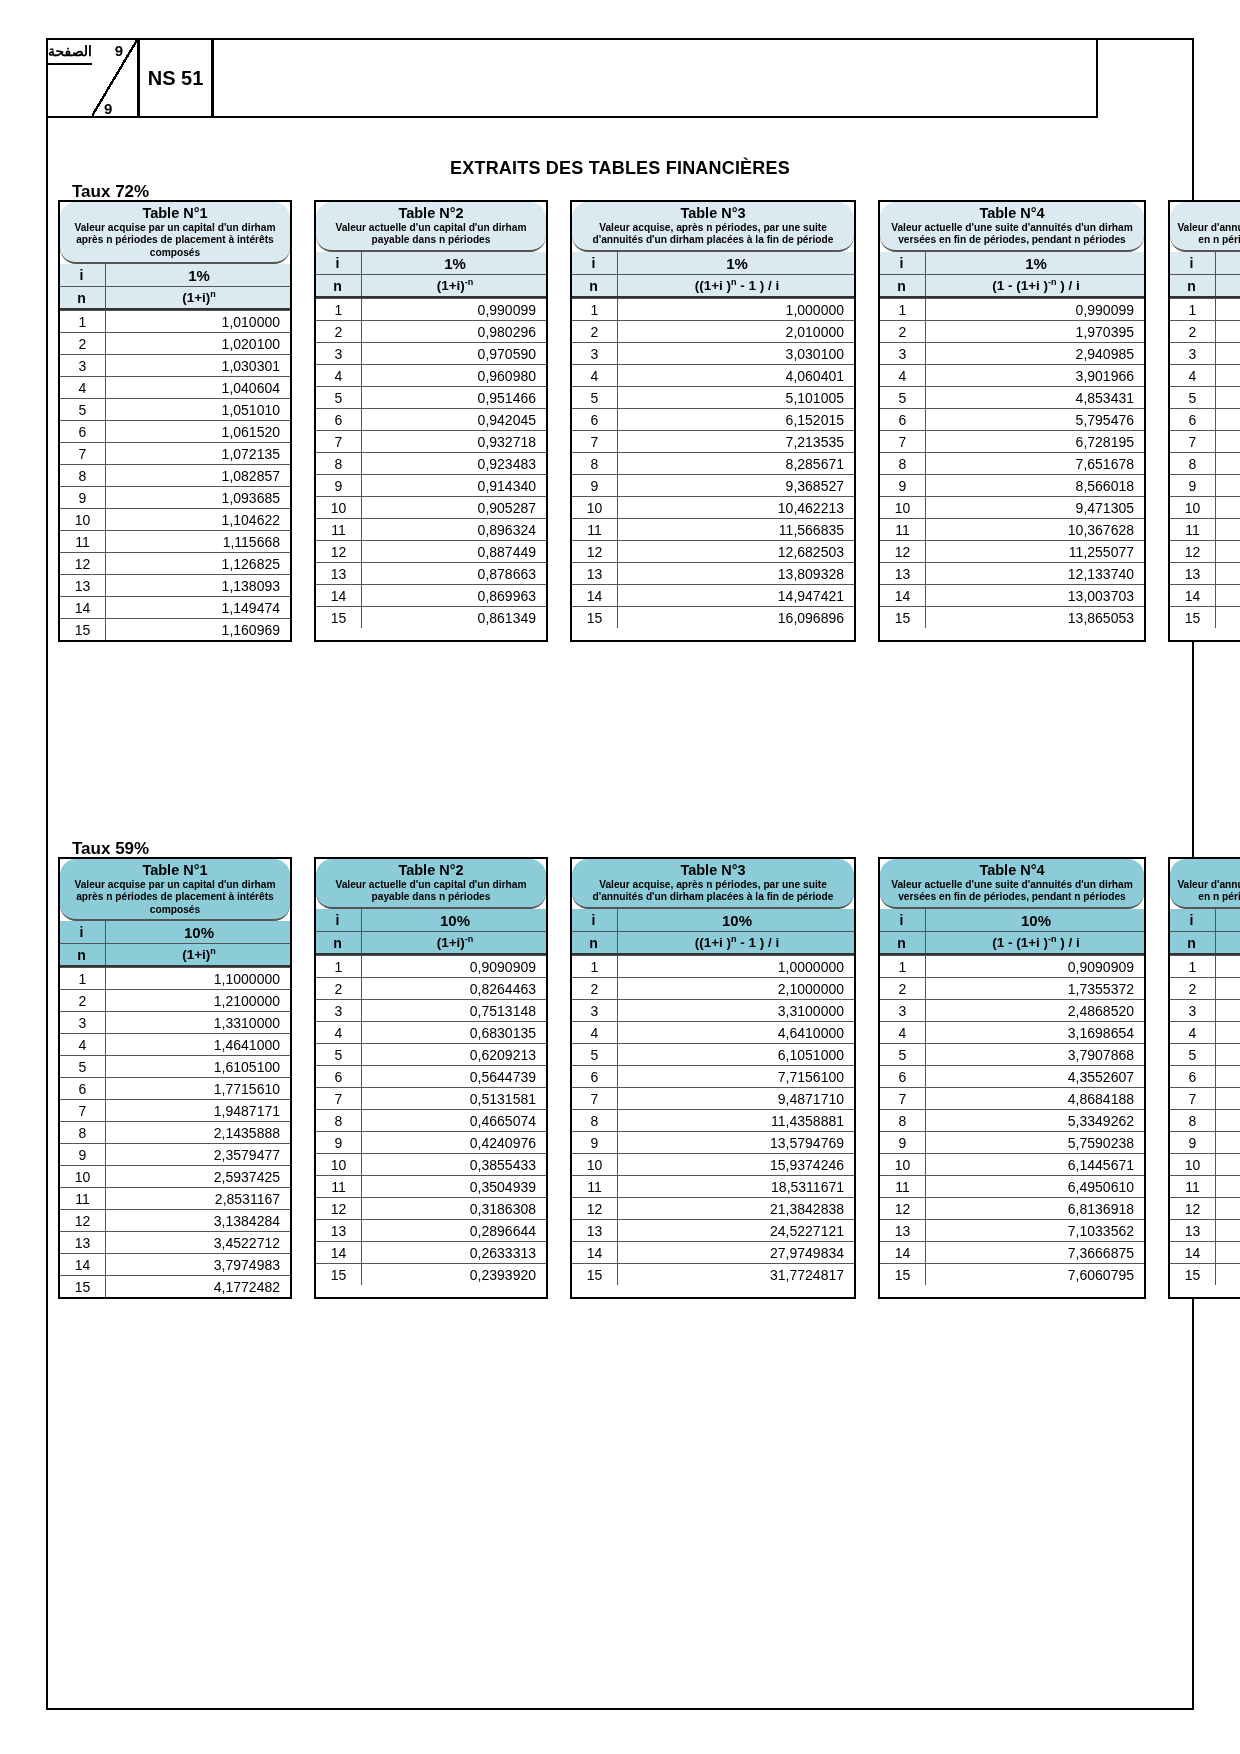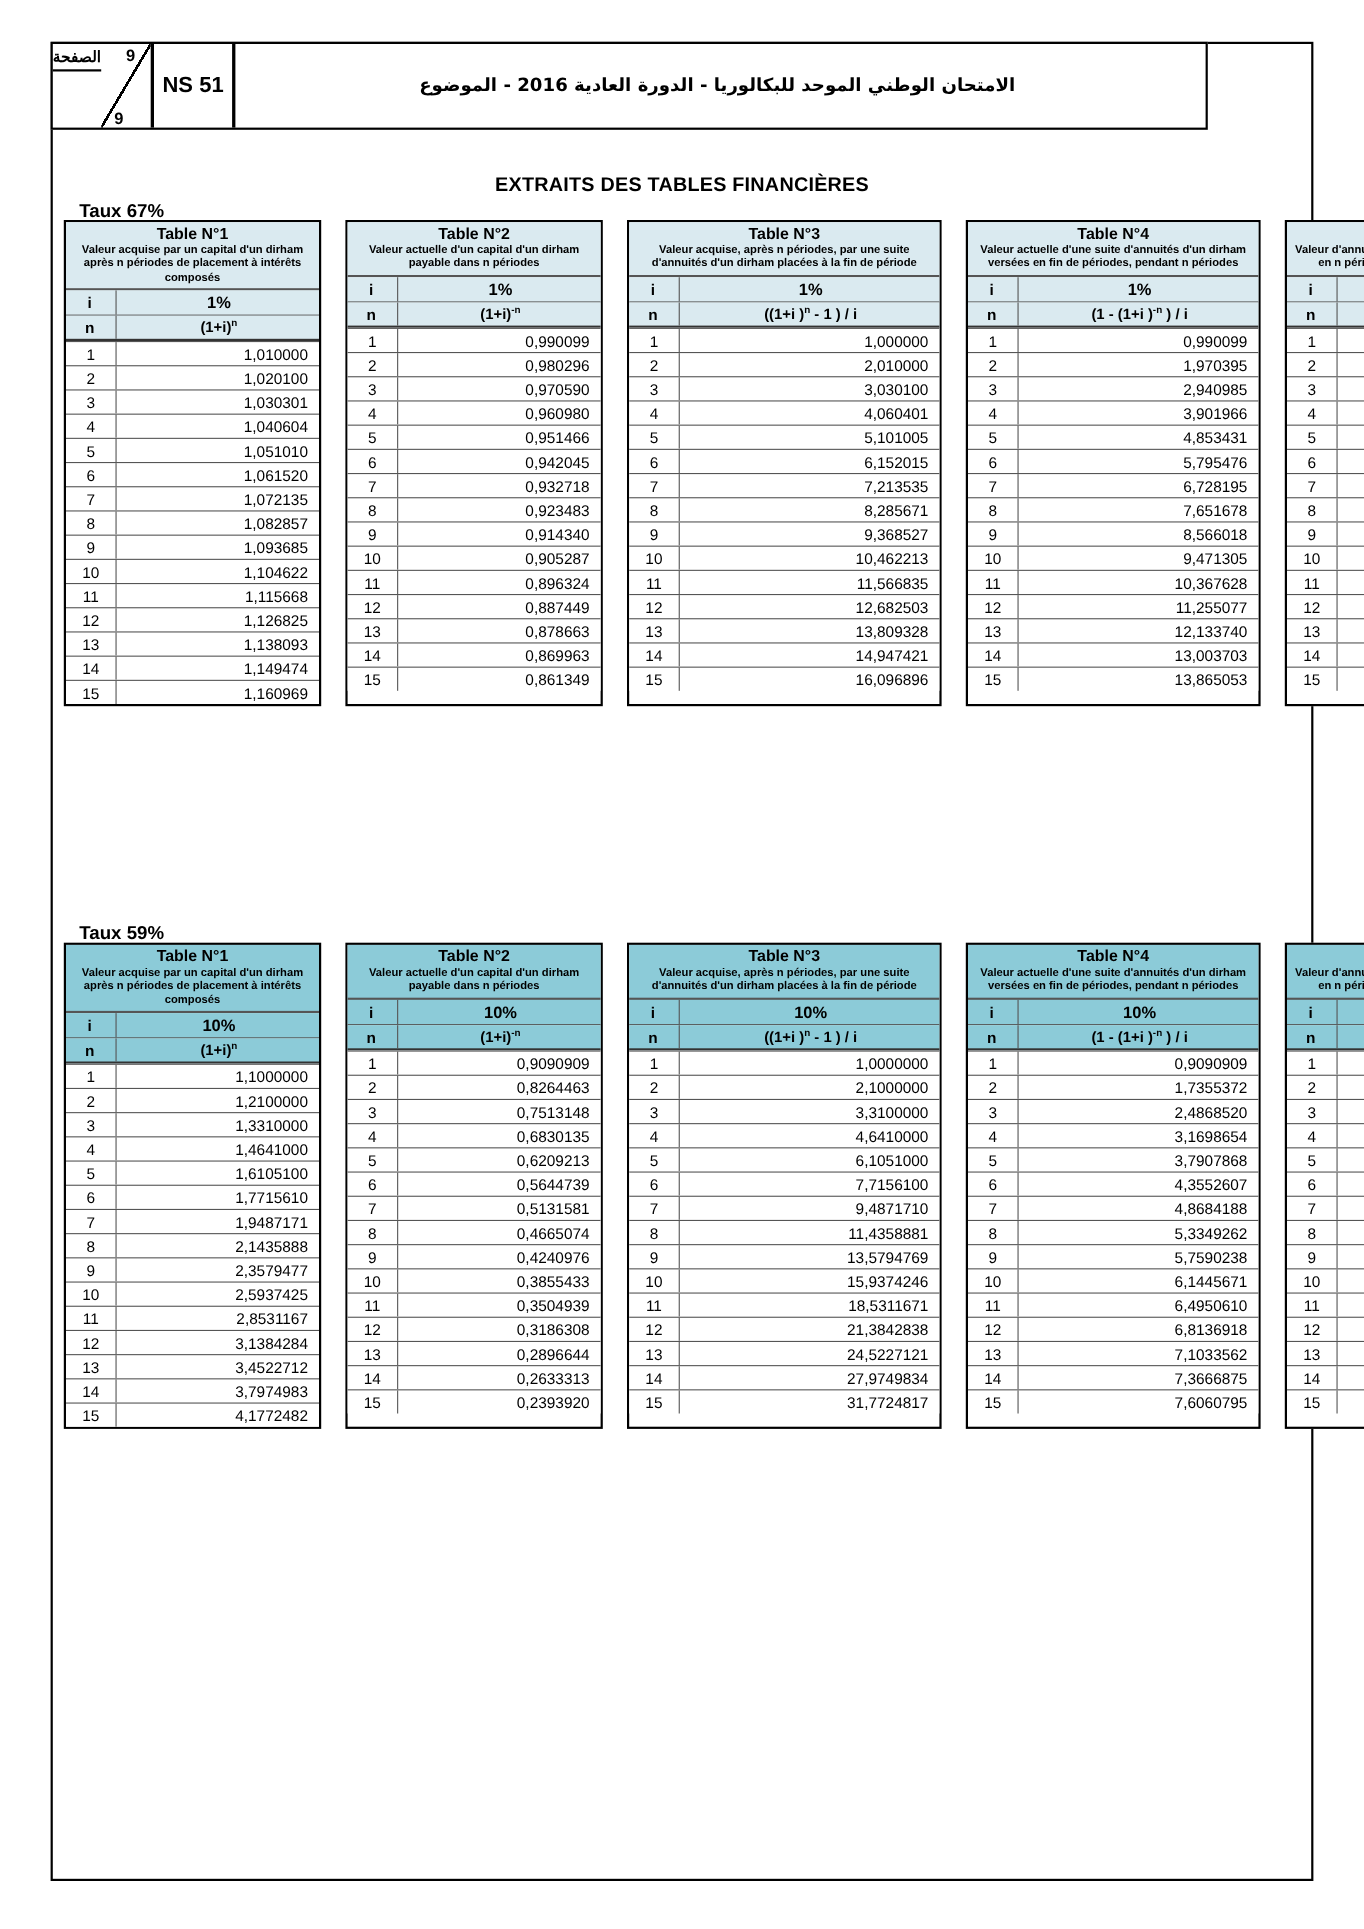--- a/index.html
+++ b/index.html
@@ -166,20 +166,21 @@
   }
   .fin-table .t-desc {
     text-align: center;
     font-size: 10.2px;
     font-weight: bold;
     line-height: 1.2;
     padding: 0 3px 3px;
   }
   .fin-table .head-block {
     border-bottom: 2px solid #555;
+    border-radius: 16px;
   }
 
   .fin-table .trow {
     display: flex;
   }
   .fin-table .trow > div {
     box-sizing: border-box;
   }
   .fin-table .c-n {
     width: 46px;
@@ -231,27 +232,26 @@
 <div id="exam-header">
   <div class="page-box">
     <div class="pg-label">الصفحة</div>
     <div class="pg-nums">
       <span class="pg-total">9</span>
       <span class="pg-current">9</span>
     </div>
   </div>
   <div class="code-box">NS 51</div>
   <div class="header-text">
-    <div class="ln">الامتحان الوطني الموحد للبكالوريا - الدورة العادية  2016 - الموضوع</div>
   </div>
 </div>
 
 <div id="main-title">EXTRAITS DES TABLES FINANCIÈRES</div>
 
-<div class="taux-label" id="taux-1-label">Taux 67%</div>
+<div class="taux-label" id="taux-1-label">Taux 72%</div>
 <div class="taux-label" id="taux-10-label">Taux 59%</div>
 
 <div class="tables-row" id="row-1">
     <div class="fin-table rate-1" style="width: 234px; margin-right: 22px;">
       <div class="head-block">
         <div class="t-title">Table N°1</div>
         <div class="t-desc">Valeur acquise par un capital d'un dirham après n périodes de placement à intérêts composés</div>
       </div>
       <div class="trow hdr-i">
         <div class="c-n" style="width: 46px;">i</div>

